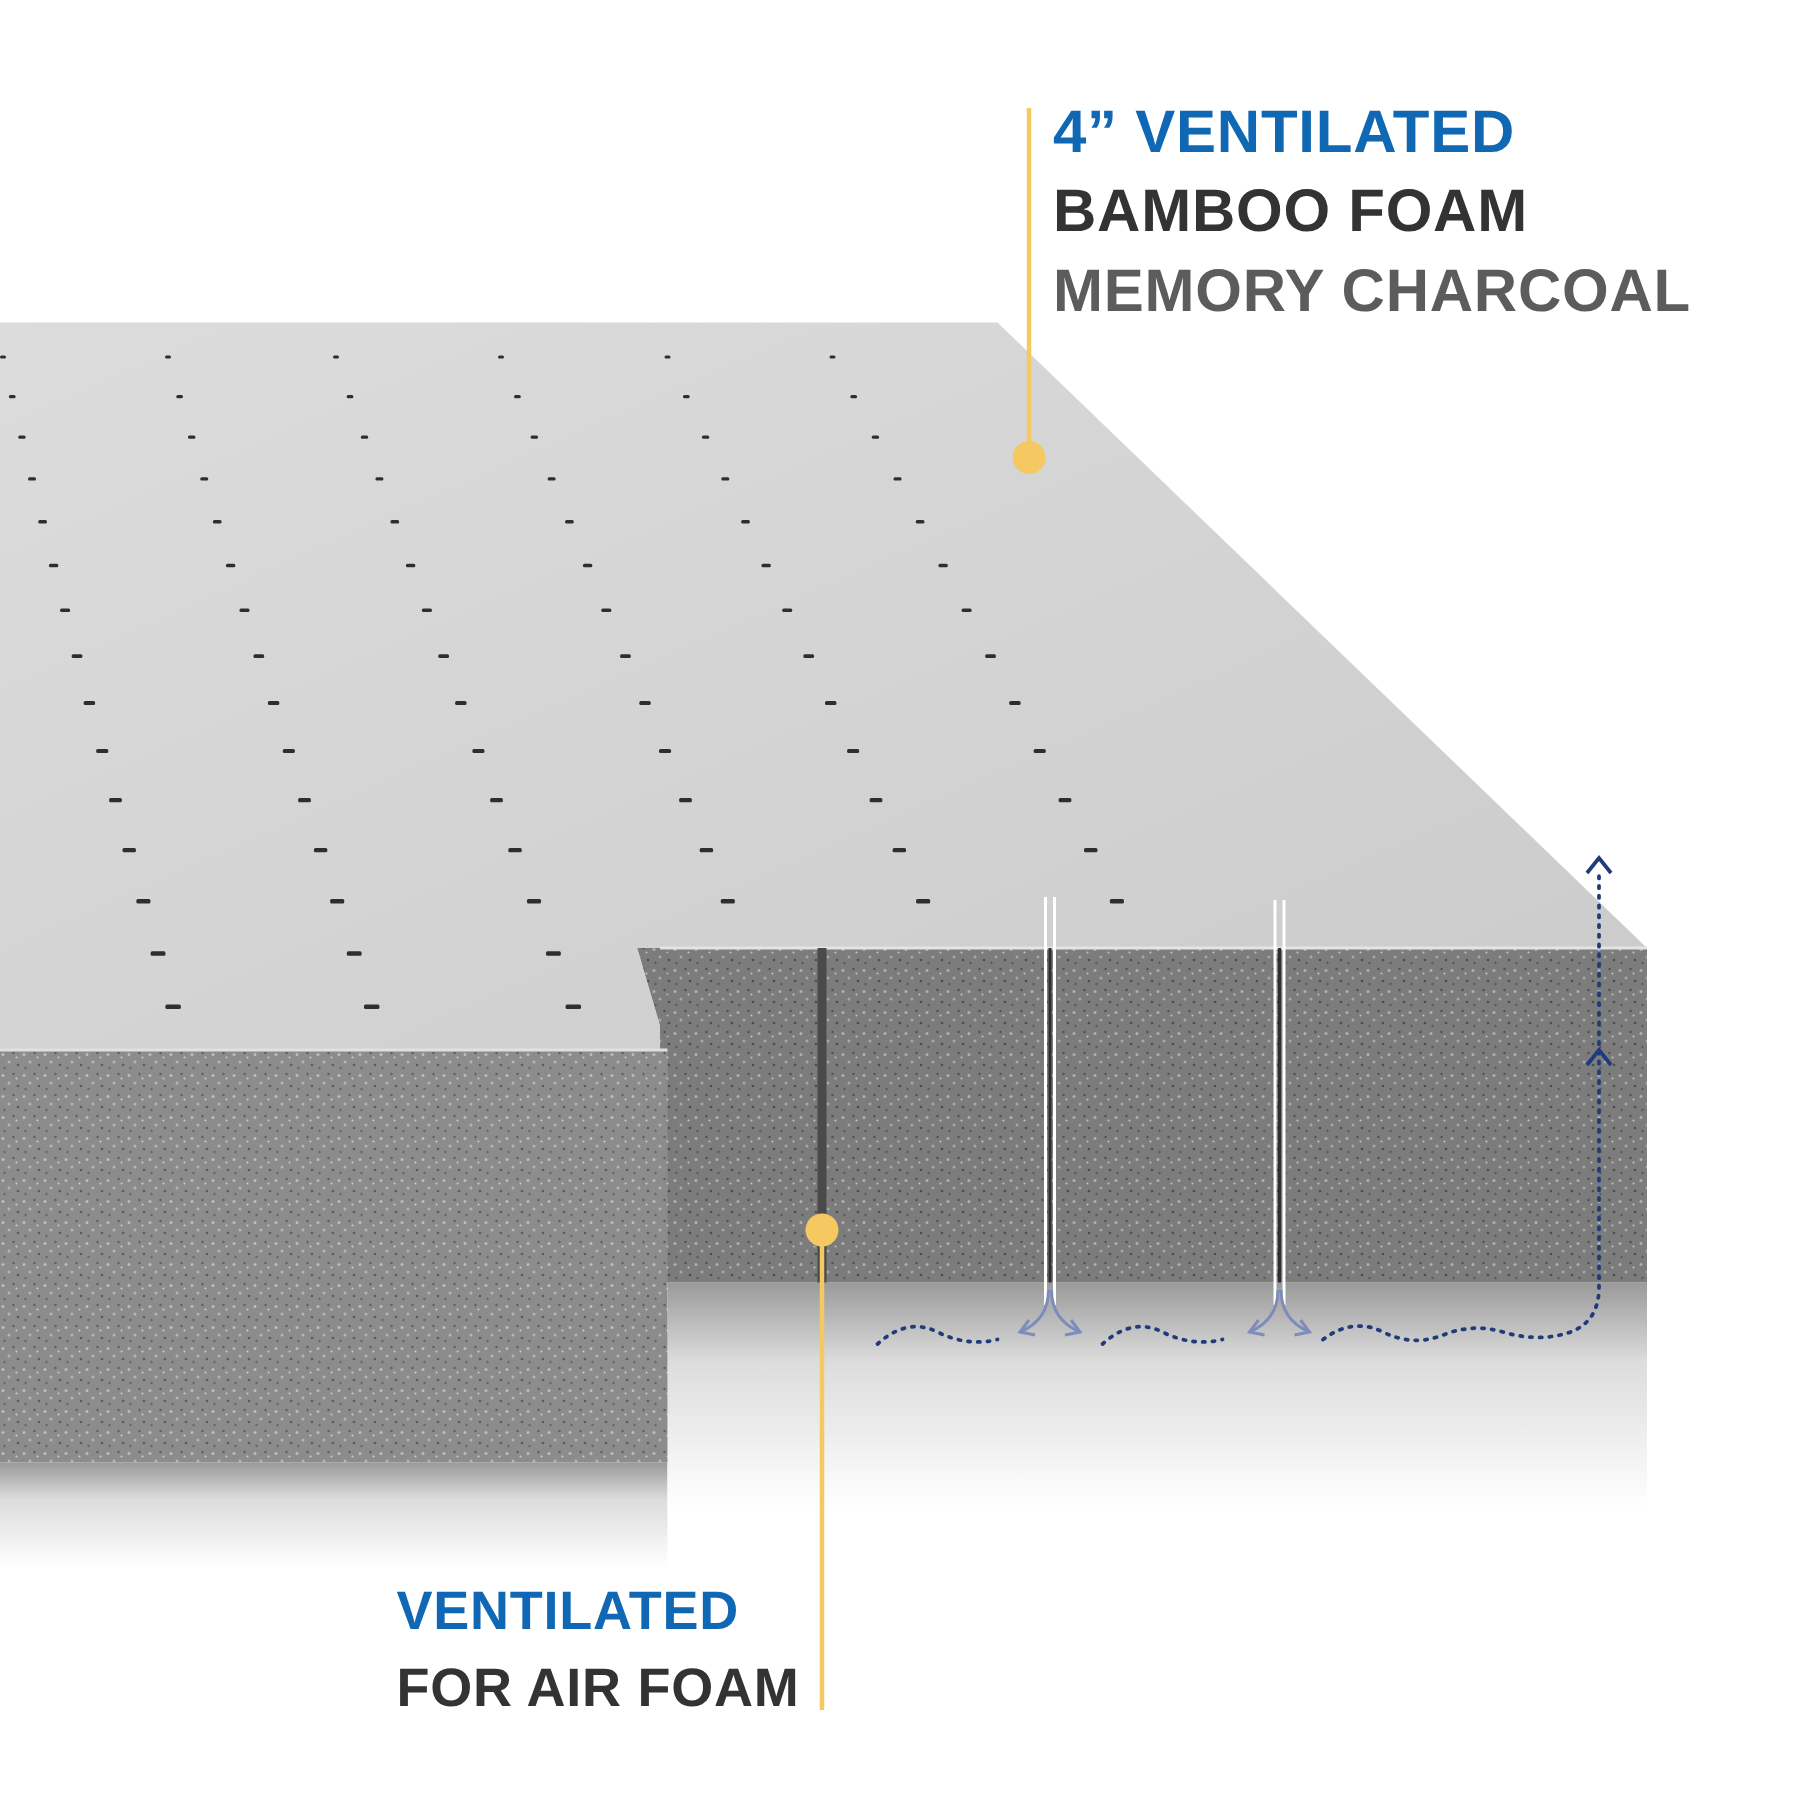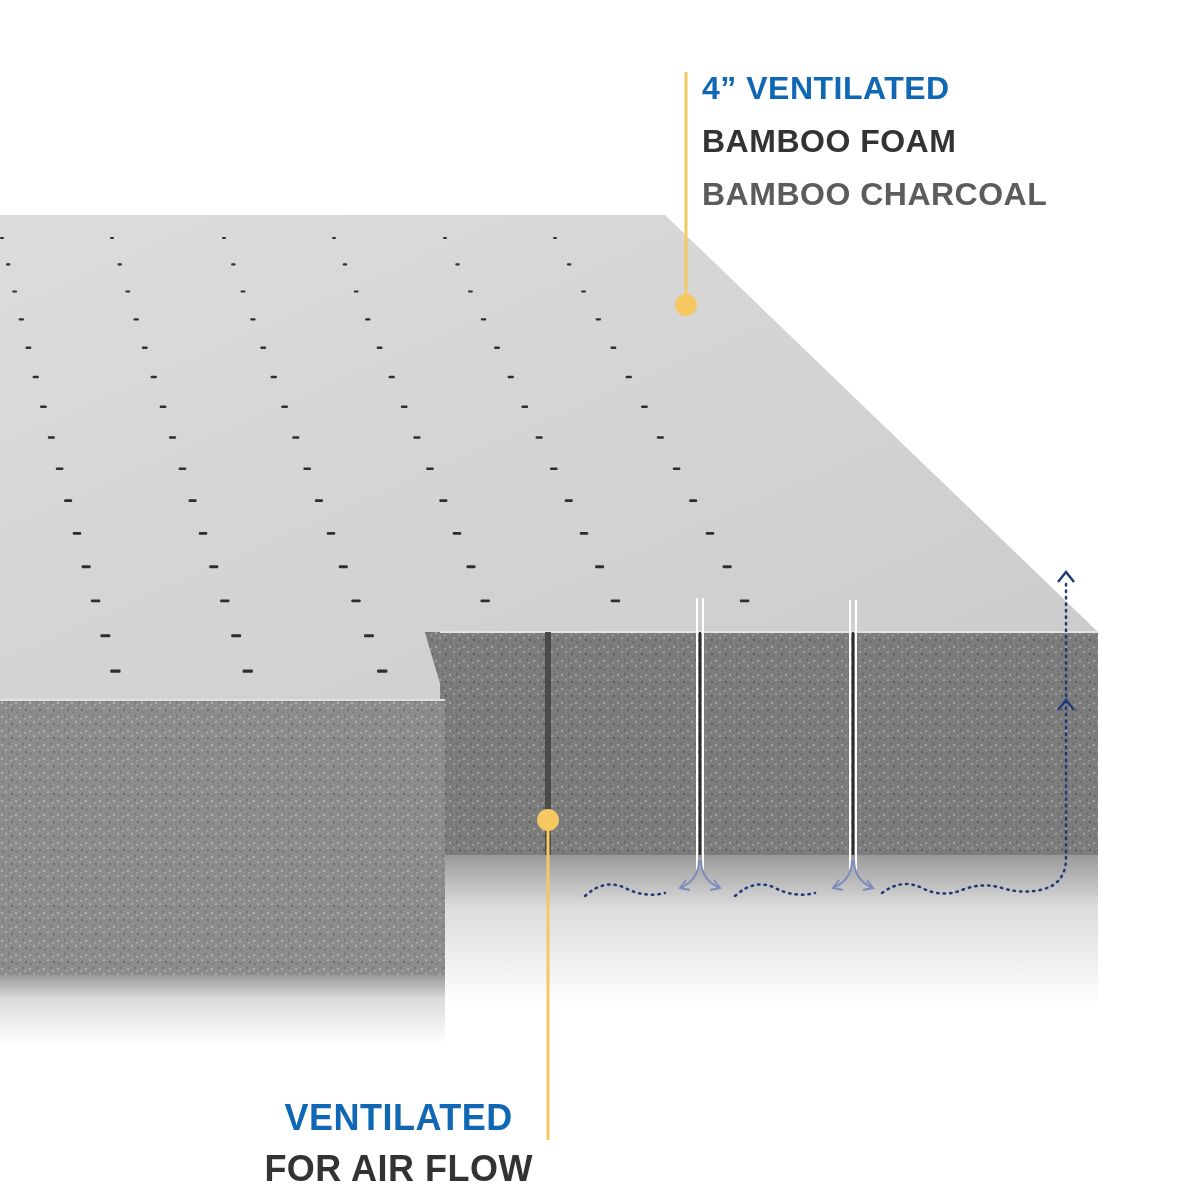--- a/index.html
+++ b/index.html
@@ -4,23 +4,23 @@
 <style>
   html, body { margin: 0; padding: 0; background: #ffffff; }
   body { width: 1200px; height: 1200px; position: relative; overflow: hidden;
          font-family: "Liberation Sans", "DejaVu Sans", sans-serif; }
   .scene { position: absolute; left: 0; top: 0; width: 1200px; height: 1200px; }
   .label { position: absolute; font-weight: bold; letter-spacing: 0.5px; white-space: nowrap; }
   .blue { color: #1068b4; }
   .dark { color: #333333; }
   .mid { color: #5c5c5c; }
   .top-callout { left: 702px; top: 62px; }
-  .top-callout .line { font-size: 32px; line-height: 53px; display: block; }
+  .top-callout .line { font-size: 40px; line-height: 53px; display: block; }
   .top-callout .line.lower { font-size: 37px; }
-  .bottom-callout { right: 667px; top: 1048px; text-align: center; margin-top: 44px; }
+  .bottom-callout { right: 667px; top: 1048px; text-align: left; }
   .bottom-callout .line { font-size: 36px; line-height: 51px; display: block; }
 </style>
 </head>
 <body>
 
 <svg class="scene" width="1200" height="1200" viewBox="0 0 1200 1200" xmlns="http://www.w3.org/2000/svg">
   <defs>
     <linearGradient id="topGrad" x1="0" y1="0" x2="1" y2="1">
       <stop offset="0" stop-color="#dcdcdc"></stop>
       <stop offset="0.6" stop-color="#d2d2d2"></stop>
@@ -190,19 +190,19 @@
   </g>
   <g>
     <line x1="548" y1="820" x2="548" y2="1140" stroke="#f5c862" stroke-width="3"></line>
     <circle cx="548" cy="820" r="11" fill="#f5c862"></circle>
   </g>
 </svg>
 
 <div class="label top-callout">
   <span class="line blue">4” VENTILATED</span>
   <span class="line dark">BAMBOO FOAM</span>
-  <span class="line mid">BAMBOO CHARCOAL</span>
+  <span class="line mid">MEMORY CHARCOAL</span>
 </div>
 
 <div class="label bottom-callout">
   <span class="line blue">VENTILATED</span>
-  <span class="line dark">FOR AIR FLOW</span>
+  <span class="line dark">FOR AIR FOAM</span>
 </div>
 
 </body></html>

